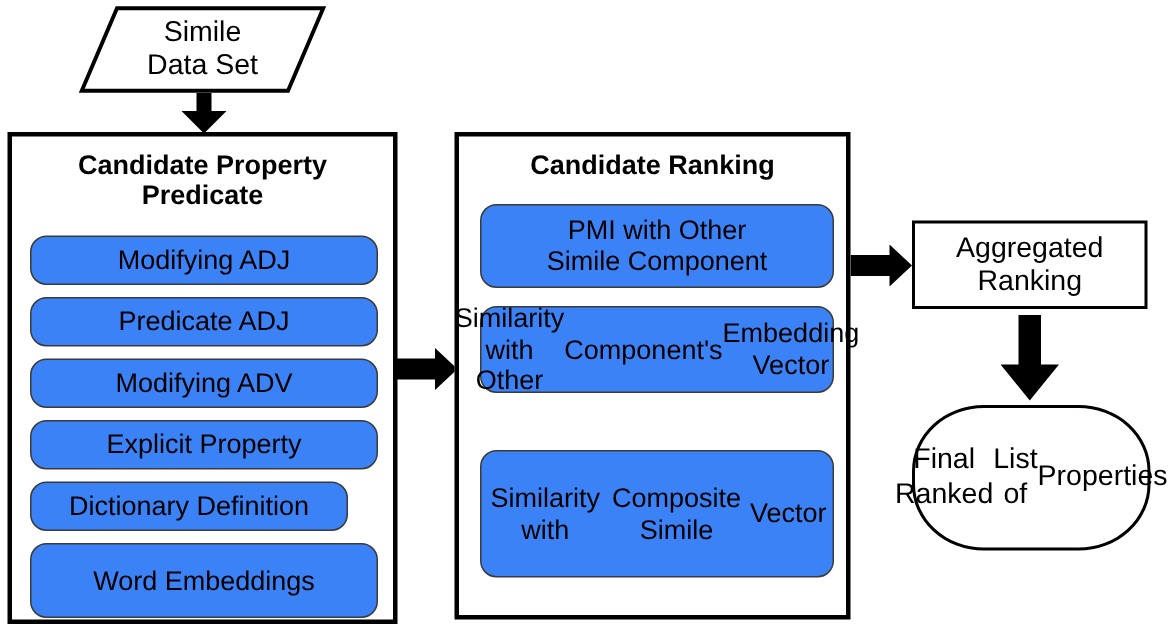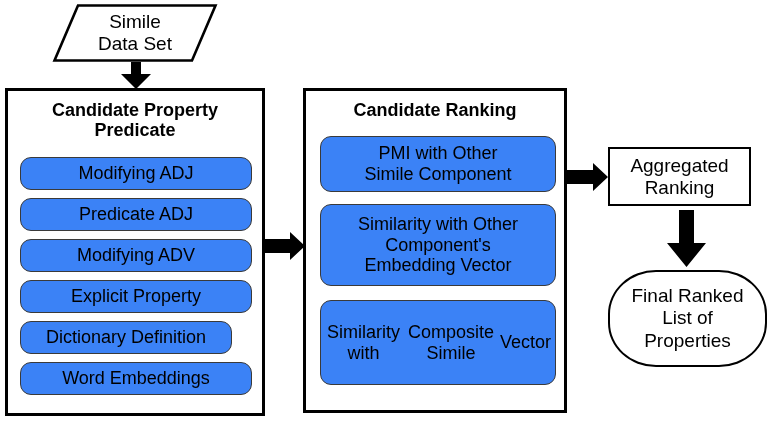--- a/index.html
+++ b/index.html
@@ -159,21 +159,21 @@
     </div>
 
     <div class="pill" style="left:12px; top:189px; width:232px; height:33px;">
       <span>Explicit Property</span>
     </div>
 
     <div class="pill" style="left:12px; top:230px; width:212px; height:33px;">
       <span>Dictionary Definition</span>
     </div>
 
-    <div class="pill" style="left:12px; top:271px; width:232px; height:33px;">
+    <div class="pill" style="left:12px; top:271px; width:232px; height:50px;">
       <span>Word Embeddings</span>
     </div>
   </div>
 
   <div class="arrow" style="left:264px; top:232px;">
     <svg width="42" height="28" viewBox="0 0 42 28">
       <polygon points="0,7 26,7 26,0 41,14 26,28 26,21 0,21" fill="#000000"></polygon>
     </svg>
   </div>
 
@@ -181,49 +181,49 @@
 
     <div class="group-title" style="top:9px;">
       <div>Candidate Ranking</div>
     </div>
 
     <div class="pill" style="left:14px; top:45px; width:236px; height:56px; flex-direction:column;">
       <span>PMI with Other</span>
       <span>Simile Component</span>
     </div>
 
-    <div class="pill" style="left:14px; top:113px; width:236px; height:82px; flex-direction:column;">
+    <div class="pill" style="left:14px; top:113px; width:236px; height:58px; flex-direction:row;">
       <span>Similarity with Other</span>
       <span>Component's</span>
       <span>Embedding Vector</span>
     </div>
 
     <div class="pill" style="left:14px; top:209px; width:236px; height:85px; flex-direction:row;">
       <span>Similarity with</span>
       <span>Composite Simile</span>
       <span>Vector</span>
     </div>
   </div>
 
   <div class="arrow" style="left:567px; top:163px;">
     <svg width="42" height="28" viewBox="0 0 42 28">
       <polygon points="0,7 26,7 26,0 41,14 26,28 26,21 0,21" fill="#000000"></polygon>
     </svg>
   </div>
 
-  <div class="rectnode" style="left:608px; top:147px; width:143px; height:59px; flex-direction:column;">
+  <div class="rectnode" style="left:608px; top:147px; width:157px; height:59px; flex-direction:column;">
     <span>Aggregated</span>
     <span>Ranking</span>
   </div>
 
   <div class="arrow" style="left:667px; top:210px;">
     <svg width="40" height="58" viewBox="0 0 40 58">
       <polygon points="12,0 27,0 27,33 39,33 19.5,57 0,33 12,33" fill="#000000"></polygon>
     </svg>
   </div>
 
-  <div class="stadium" style="left:608px; top:270px; width:159px; height:97px; flex-direction:column;">
+  <div class="stadium" style="left:608px; top:270px; width:159px; height:97px; flex-direction:row;">
     <span>Final Ranked</span>
     <span>List of</span>
     <span>Properties</span>
   </div>
 
 </div>
 
 </body></html>

